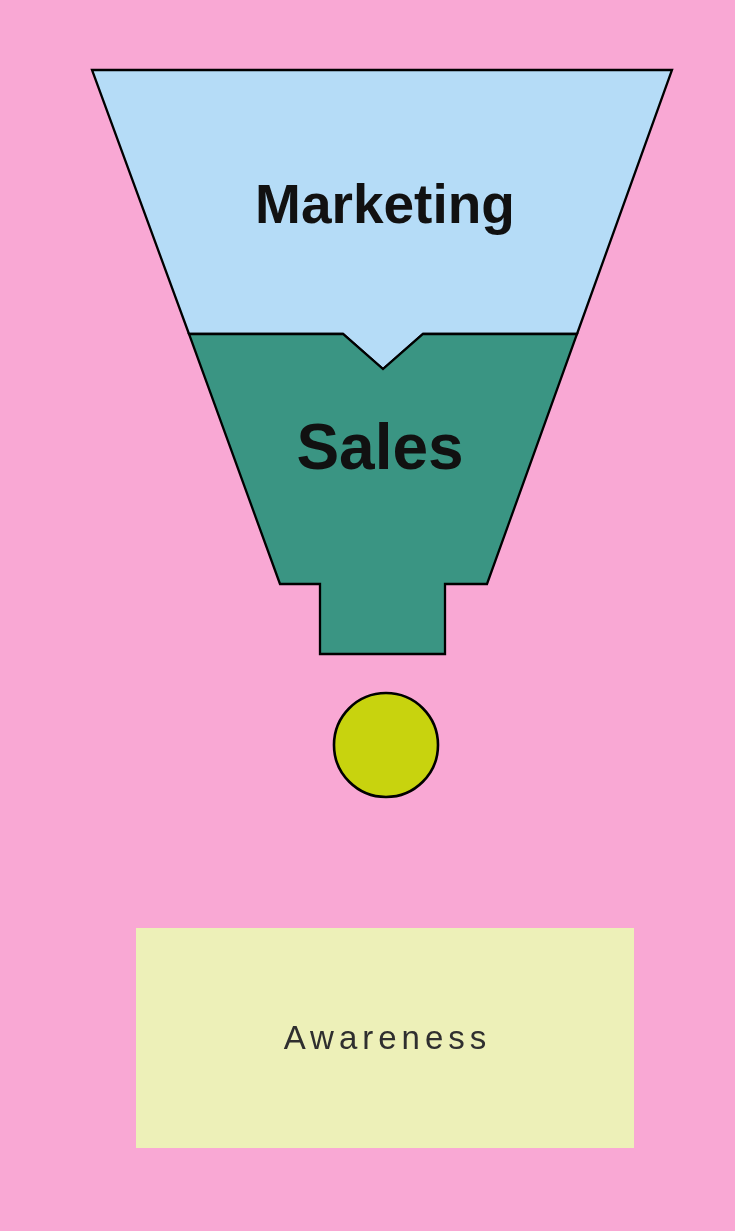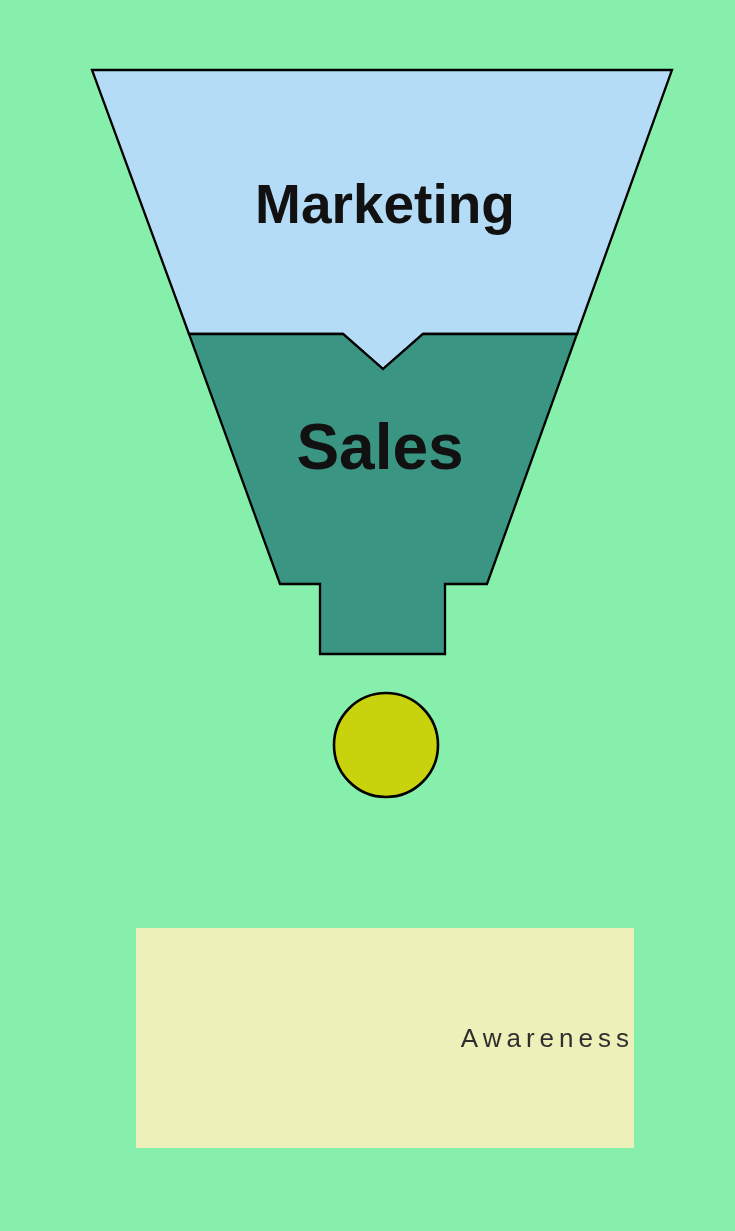--- a/index.html
+++ b/index.html
@@ -4,21 +4,21 @@
 <style>
   html, body {
     margin: 0;
     padding: 0;
     background: #ffffff;
   }
   .canvas {
     position: relative;
     width: 735px;
     height: 1231px;
-    background: #86efac;
+    background: #f9a8d4;
     overflow: hidden;
     font-family: "Liberation Sans", sans-serif;
   }
   .diagram-svg {
     position: absolute;
     left: 0;
     top: 0;
     width: 735px;
     height: 1231px;
     display: block;
@@ -54,24 +54,24 @@
     font-size: 49px;
   }
   .journey-text {
     position: absolute;
     left: 136px;
     top: 928px;
     width: 498px;
     height: 220px;
     display: flex;
     flex-direction: column;
-    align-items: flex-end;
+    align-items: center;
     justify-content: center;
     color: #2f2f2f;
-    font-size: 26px;
+    font-size: 33px;
     font-weight: 300;
     letter-spacing: 5px;
     line-height: 44px;
     text-align: center;
   }
   .journey-line {
     padding-left: 5px; 
     white-space: nowrap;
   }
 </style>

